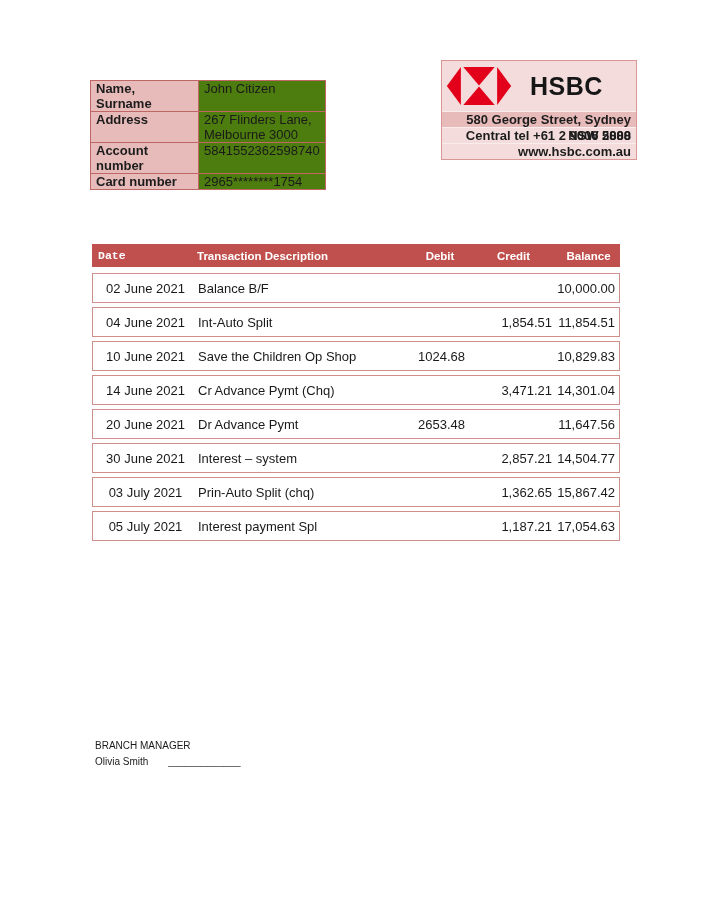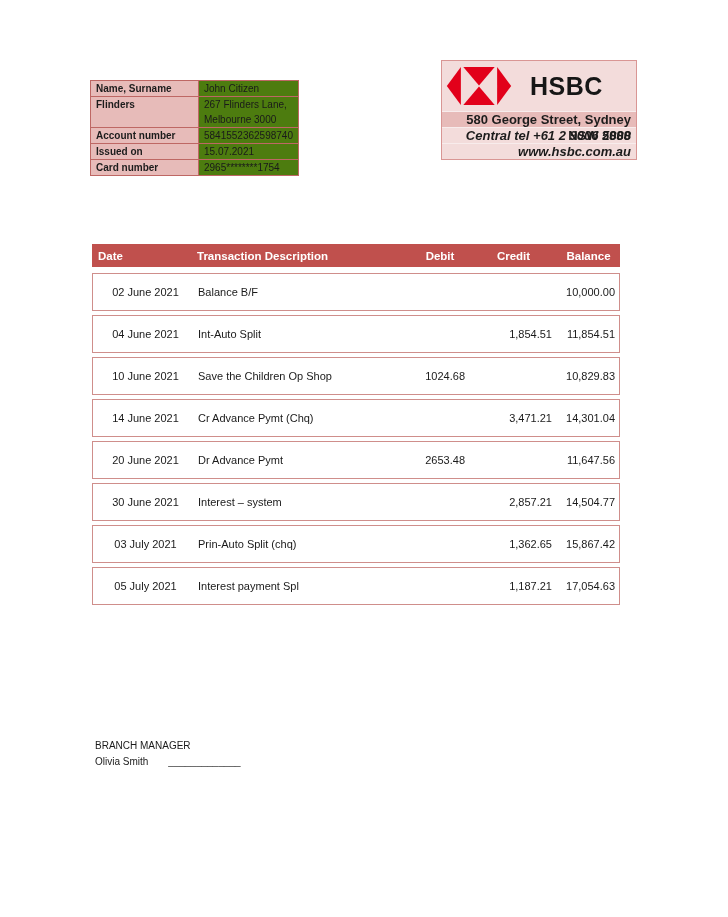--- a/index.html
+++ b/index.html
@@ -13,21 +13,21 @@
     overflow:hidden;
   }
 
   
   .info-table {
     position:absolute; left:90px; top:80px;
     border-collapse:collapse;
   }
   .info-table td {
     border:1px solid #be6764;
-    font-size:10px;
+    font-size:13px;
     line-height:15px;
     padding:0 5px;
     vertical-align:top;
     height:15px;
   }
   .info-label {
     width:108px;
     background:#e7bbb9;
     font-weight:bold;
     color:#1c1c1c;
@@ -62,49 +62,49 @@
     height:16px;
     line-height:16px;
     text-align:right;
     padding-right:5px;
     font-size:13px;
     font-weight:bold;
     color:#1c1c1c;
     border-top:1px solid #f8ecec;
   }
   .contact-row.dark  { background:#e7bbb9; }
-  .contact-row.light { background:#f3dcdb;font-style:italic; }
+  .contact-row.light { background:#f3dcdb; }
 
   
   .txn-table { position:absolute; left:92px; top:244px; width:528px; }
   .txn-header {
     display:flex; align-items:center;
     height:23px; width:528px;
     background:#c0504d;
     color:#ffffff;
     font-weight:bold;
     font-size:11.5px;
     margin-bottom:6px;
   }
   .txn-row {
     display:flex; align-items:center;
-    height:38px; width:528px;
+    height:30px; width:528px;
     background:#ffffff;
     border:1px solid #cf8e8b;
-    font-size:11px;
+    font-size:13px;
     margin-bottom:4px;
     color:#1a1a1a;
   }
   .col { display:block; overflow:hidden; white-space:nowrap; }
   .col-date    { width:105px; }
   .col-desc    { flex:1; }
   .col-debit   { width:60px; }
   .col-credit  { width:87px; }
   .col-balance { width:63px; }
-  .txn-header .col-date { padding-left:6px; text-align:left; }
+  .txn-header .col-date { padding-left:6px; text-align:left;font-family:Liberation Mono, monospace; }
   .txn-header .col-debit, .txn-header .col-credit, .txn-header .col-balance { text-align:center; }
   .txn-row .col-date { text-align:center; }
   .txn-row .col-debit, .txn-row .col-credit, .txn-row .col-balance { text-align:right; padding-right:4px; }
 
   
   .signature {
     position:absolute; left:95px; top:738px;
     font-size:10px; line-height:16px;
     color:#1a1a1a;
   }
@@ -116,34 +116,30 @@
 <div class="page">
 
   <table class="info-table">
     <tbody>
   <tr>
     <td class="info-label">Name, Surname</td>
     <td class="info-value">John Citizen</td>
   </tr>
 
   <tr>
-    <td class="info-label">Flinders</td>
+    <td class="info-label">Address</td>
     <td class="info-value">267 Flinders Lane,
 Melbourne 3000</td>
   </tr>
 
   <tr>
     <td class="info-label">Account number</td>
     <td class="info-value">5841552362598740</td>
   </tr>
 
-  <tr>
-    <td class="info-label">Issued on</td>
-    <td class="info-value">15.07.2021</td>
-  </tr>
 
   <tr>
     <td class="info-label">Card number</td>
     <td class="info-value">2965********1754</td>
   </tr>
 </tbody>
   </table>
 
   <div class="hsbc-block">
     <div class="logo-row">

